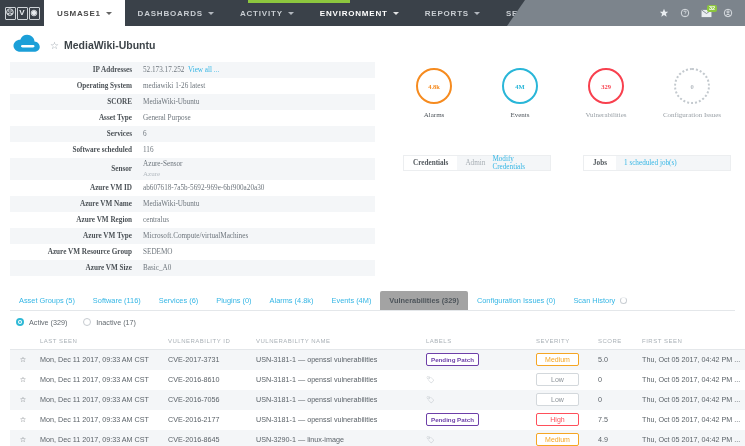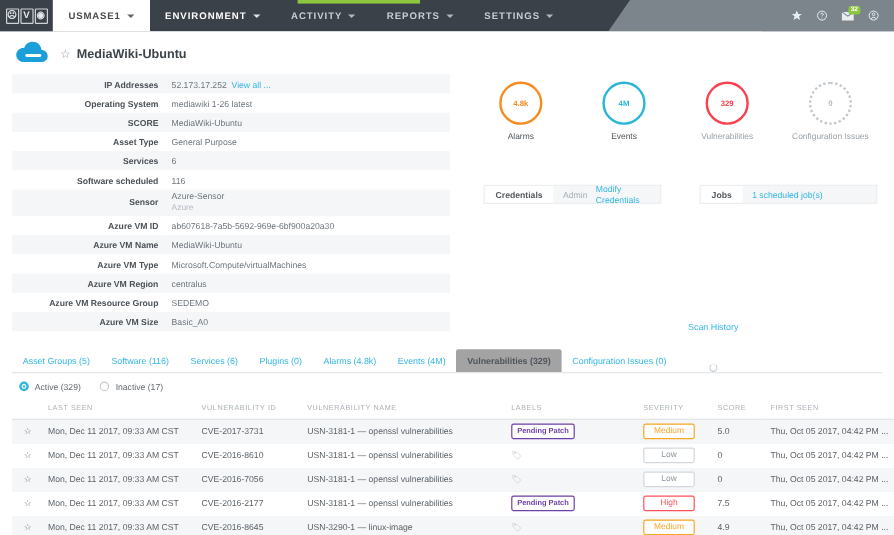--- a/index.html
+++ b/index.html
@@ -65,21 +65,21 @@
   }
 
   
   .page-head { display: flex; align-items: center; padding: 8px 0 6px 12px; gap: 8px; }
   .cloud-icon { width: 30px; height: 22px; flex: none; }
   .title-line { display: flex; align-items: center; gap: 5px; }
   .star-hollow { color: #9aa3ab; font-size: 10px; }
   .page-title { font-size: 10.5px; color: #3d4449; font-weight: bold; }
 
   
-  .content { display: flex; padding: 0 10px; gap: 0; }
+  .content { display: flex; padding: 0 10px; gap: 0; font-family: Liberation Serif, serif; }
   .left-col { width: 375px; }
   .right-col { flex: 1; padding-left: 10px; }
 
   
   .dt { width: 100%; border-collapse: collapse; table-layout: fixed; }
   .dt tr { height: 16px; }
   .dt tr:nth-child(odd) { background: #f4f6f8; }
   .dt tr:nth-child(even) { background: #ffffff; }
   .dt td { font-size: 7.2px; vertical-align: middle; padding: 0 5px; }
   .dt td.k {
@@ -123,21 +123,21 @@
     display: flex; align-items: flex-end; margin: 16px 10px 0 10px;
     border-bottom: 1px solid #e4e7ea; height: 19px;
   }
   .tab {
     font-size: 7.4px; color: #35b6e5; padding: 0 9px; cursor: pointer;
     line-height: 19px; white-space: nowrap;
   }
   .tab.active {
     background: #a3a3a3; color: #4e555b; font-weight: bold; border-radius: 2px 2px 0 0;
   }
-  .tab.plain { color: #35b6e5; display: flex; align-items: center; gap: 21px; flex-direction: column; }
+  .tab.plain { color: #35b6e5; display: flex; align-items: center; gap: 5px; }
   .spinner {
     width: 7px; height: 7px; border-radius: 50%; border: 1px solid #c9ced3;
     border-top-color: #eef0f2;
   }
 
   
   .radios { display: flex; align-items: center; gap: 16px; padding: 7px 0 7px 16px; }
   .radio { display: flex; align-items: flex-start; gap: 5px; font-size: 7.2px; color: #62696f; cursor: pointer; }
   .rdot { width: 8px; height: 8px; border-radius: 50%; border: 1px solid #c6cbd0; background: #fff; }
   .rdot.on { border: 2px solid #2fb9d6; background: #fff; position: relative; }
@@ -192,26 +192,30 @@
       <div class="logo-tile">V</div>
       <div class="logo-tile">◉</div>
     </div>
 
     <div class="tenant">
       <span>USMASE1</span>
       <span class="caret"></span>
     </div>
 
     <div class="nav-items">
+      <div class="nav-item">
+        <span>DASHBOARDS</span>
+        <span class="caret"></span>
+      </div>
+      <div class="nav-item">
+        <span>ACTIVITY</span>
+        <span class="caret"></span>
+      </div>
       <div class="nav-item active">
         <span>ENVIRONMENT</span>
-        <span class="caret"></span>
-      </div>
-      <div class="nav-item">
-        <span>ACTIVITY</span>
         <span class="caret"></span>
       </div>
       <div class="nav-item">
         <span>REPORTS</span>
         <span class="caret"></span>
       </div>
       <div class="nav-item">
         <span>SETTINGS</span>
         <span class="caret"></span>
       </div>
@@ -303,26 +307,26 @@
         </tr>
         <tr>
           <td class="k">Azure VM ID</td>
           <td class="v">ab607618-7a5b-5692-969e-6bf900a20a30</td>
         </tr>
         <tr>
           <td class="k">Azure VM Name</td>
           <td class="v">MediaWiki-Ubuntu</td>
         </tr>
         <tr>
+          <td class="k">Azure VM Region</td>
+          <td class="v">centralus</td>
+        </tr>
+        <tr>
           <td class="k">Azure VM Type</td>
           <td class="v">Microsoft.Compute/virtualMachines</td>
-        </tr>
-        <tr>
-          <td class="k">Azure VM Region</td>
-          <td class="v">centralus</td>
         </tr>
         <tr>
           <td class="k">Azure VM Resource Group</td>
           <td class="v">SEDEMO</td>
         </tr>
         <tr>
           <td class="k">Azure VM Size</td>
           <td class="v">Basic_A0</td>
         </tr>
       </tbody>

